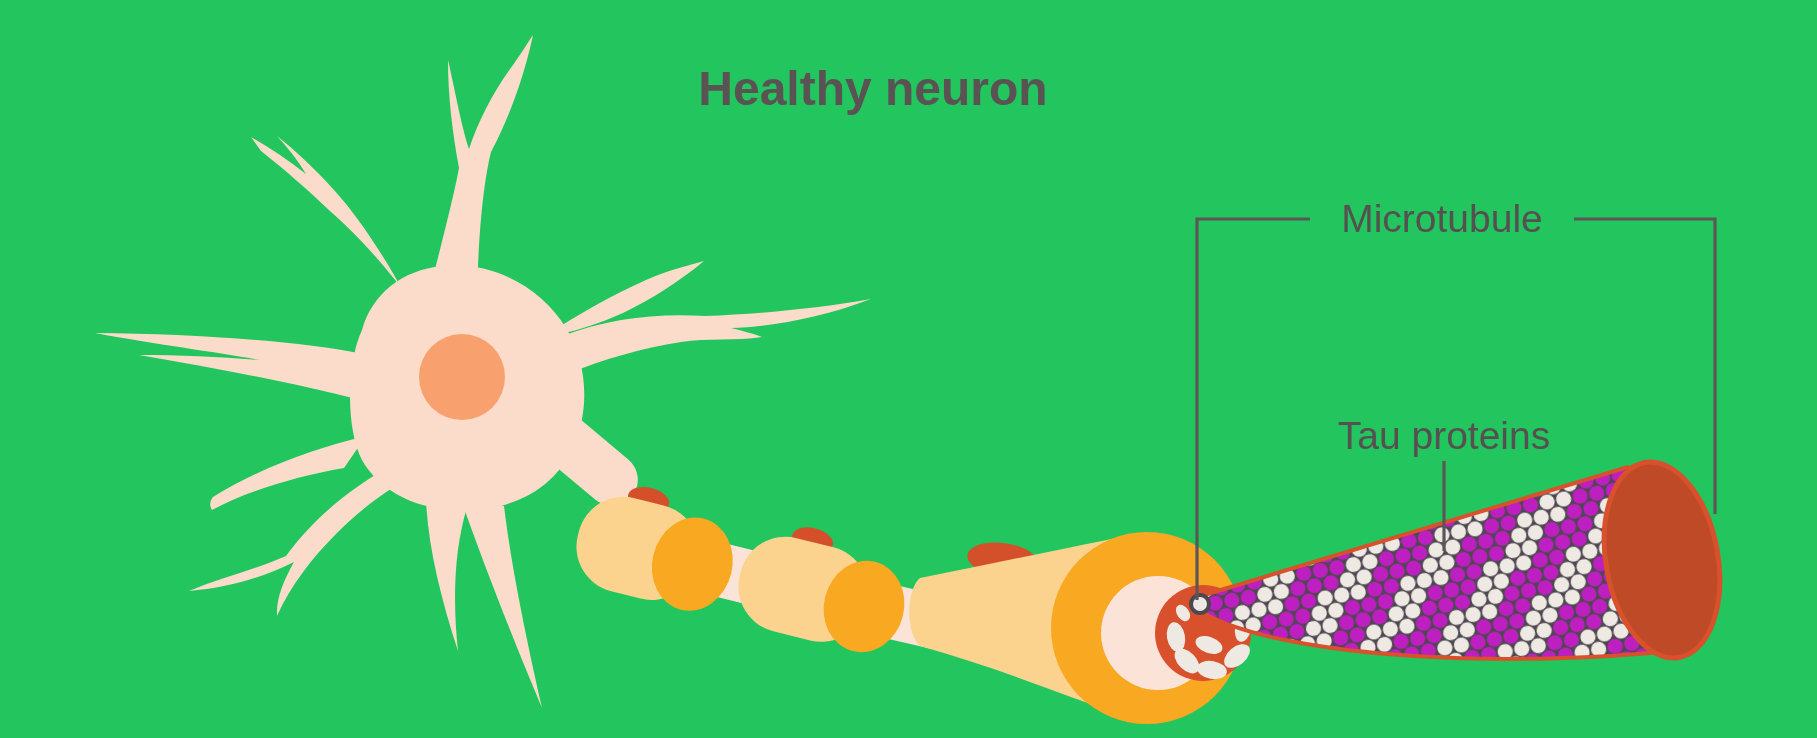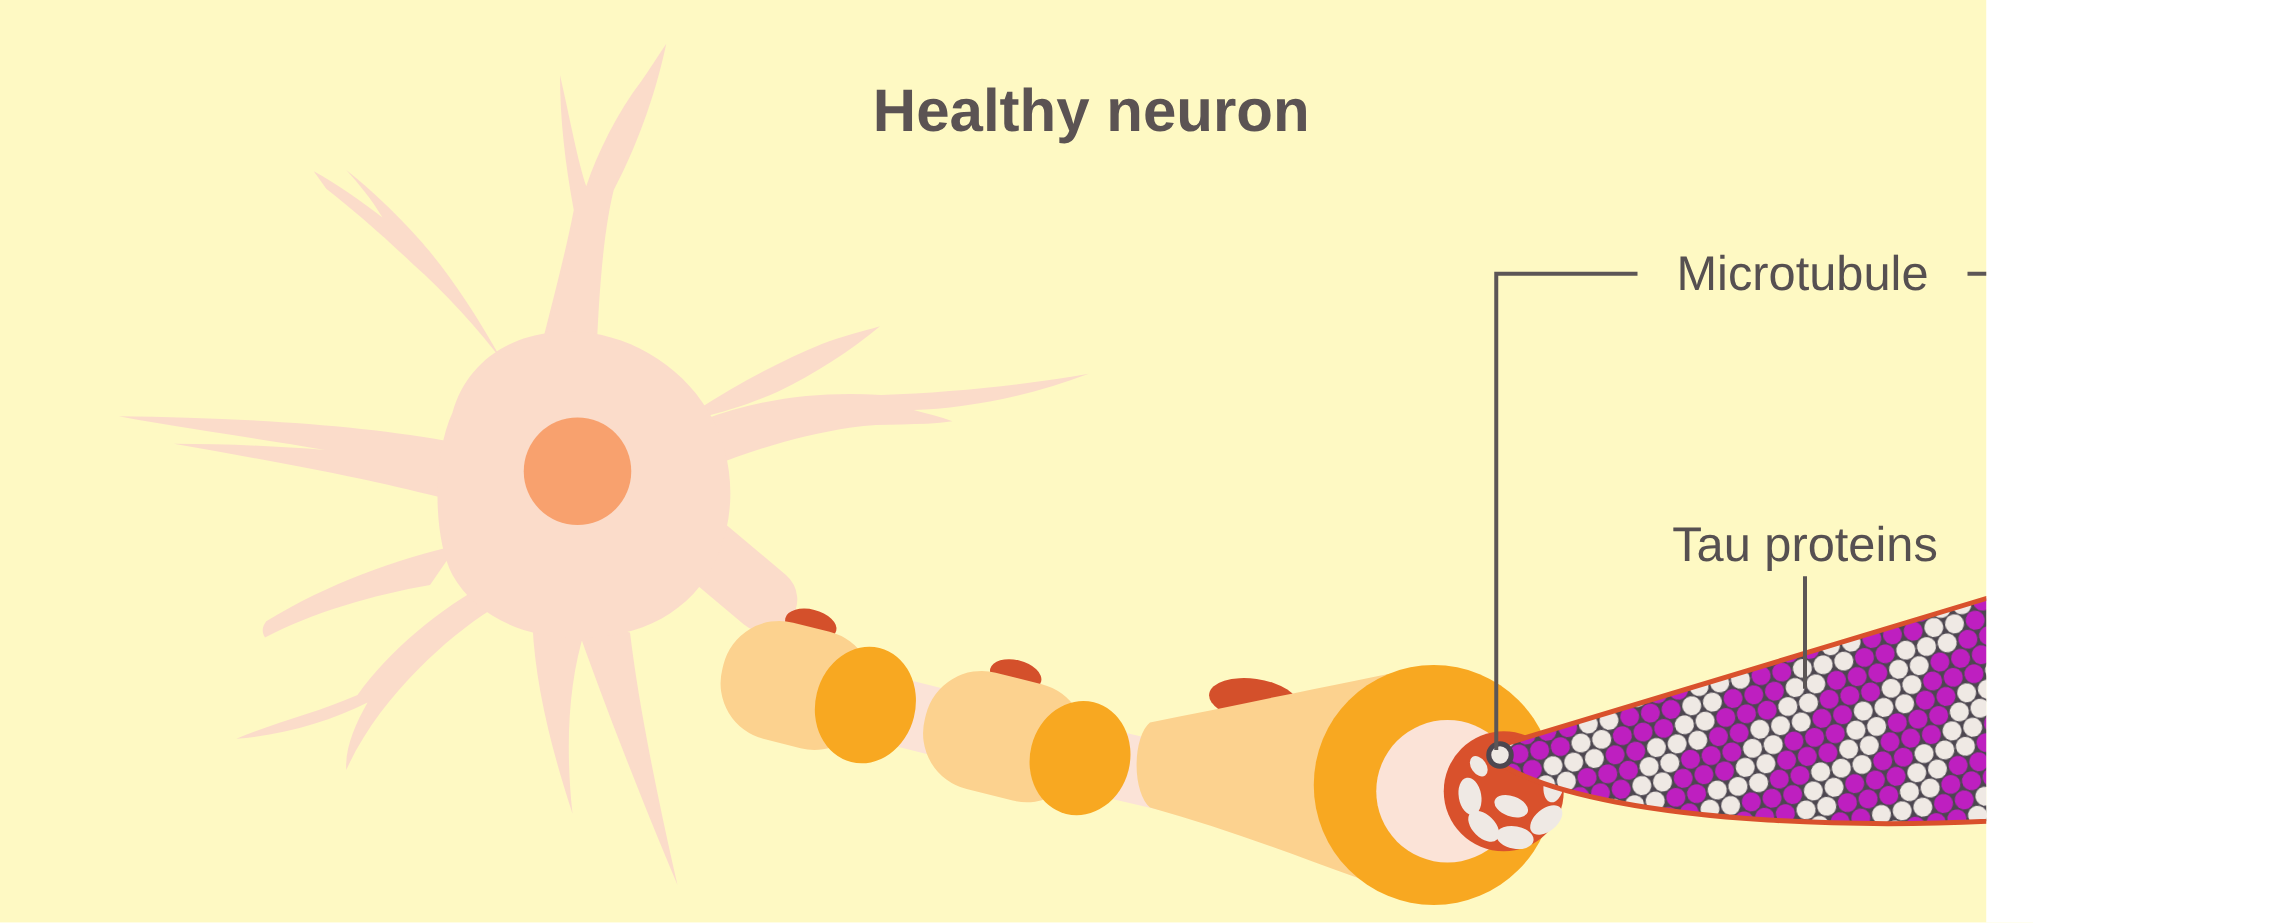--- a/index.html
+++ b/index.html
@@ -3,21 +3,21 @@
 <meta charset="utf-8">
 <style>
   :root{
     --c-title_text:#5B5353; --c-label_text:#565051; --c-line:#5C5656;
     --c-soma:#FBDCCA; --c-nucleus:#F8A16E; --c-core:#FBE3D7;
     --c-myelin_light:#FCD28F; --c-myelin_orange:#F8A821; --c-bump:#D4502B;
     --c-rim:#D9512C; --c-cone_bg:#4D4750; --c-dot_white:#EFE9E4;
     --c-dot_magenta:#BE1FC0; --c-endcap:#BE4A27;
   }
   html,body{margin:0;padding:0;background:#fff;}
-  .stage{width:1589px;height:738px;background:#fef9c3;overflow:hidden;}
+  .stage{width:1817px;height:738px;background:#22c55e;overflow:hidden;}
   svg{display:block;}
   .soma{fill:var(--c-soma);}
   .nucleus{fill:var(--c-nucleus);}
   .core{fill:var(--c-core);}
   .myelin{fill:var(--c-myelin_light);}
   .disc{fill:var(--c-myelin_orange);}
   .bump{fill:var(--c-bump);}
   .cross{fill:var(--c-rim);}
   .oval{fill:var(--c-dot_white);}
   .mtc{fill:var(--c-dot_white);stroke:var(--c-cone_bg);stroke-width:4;}

